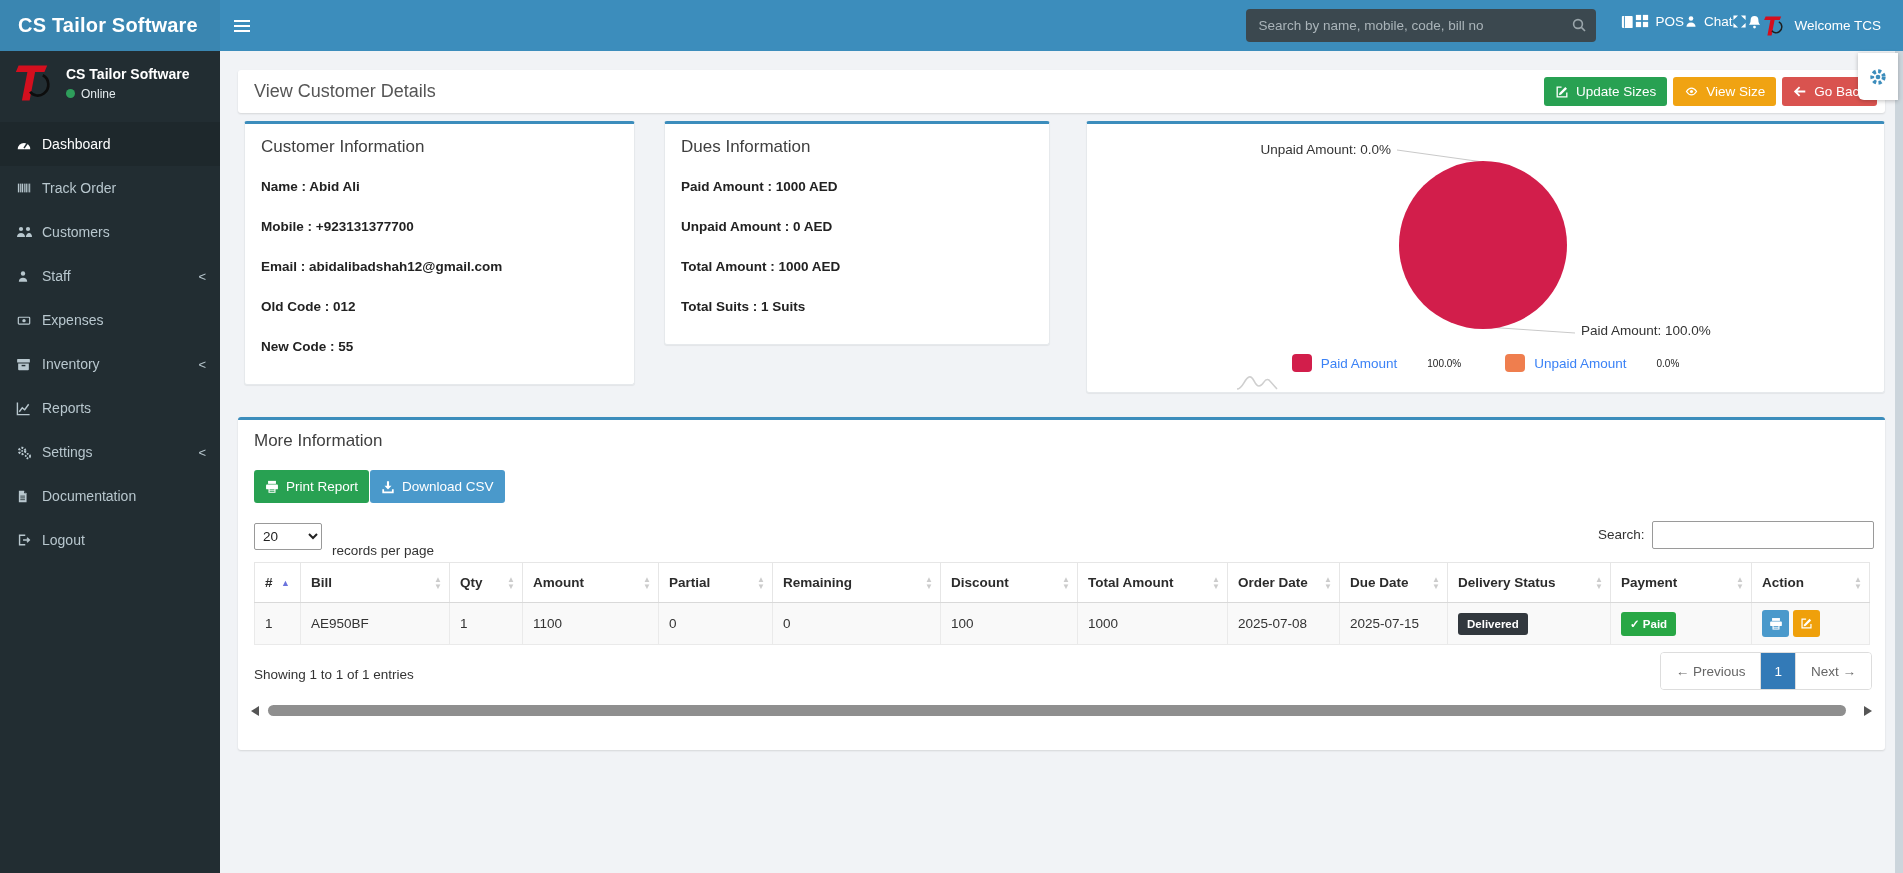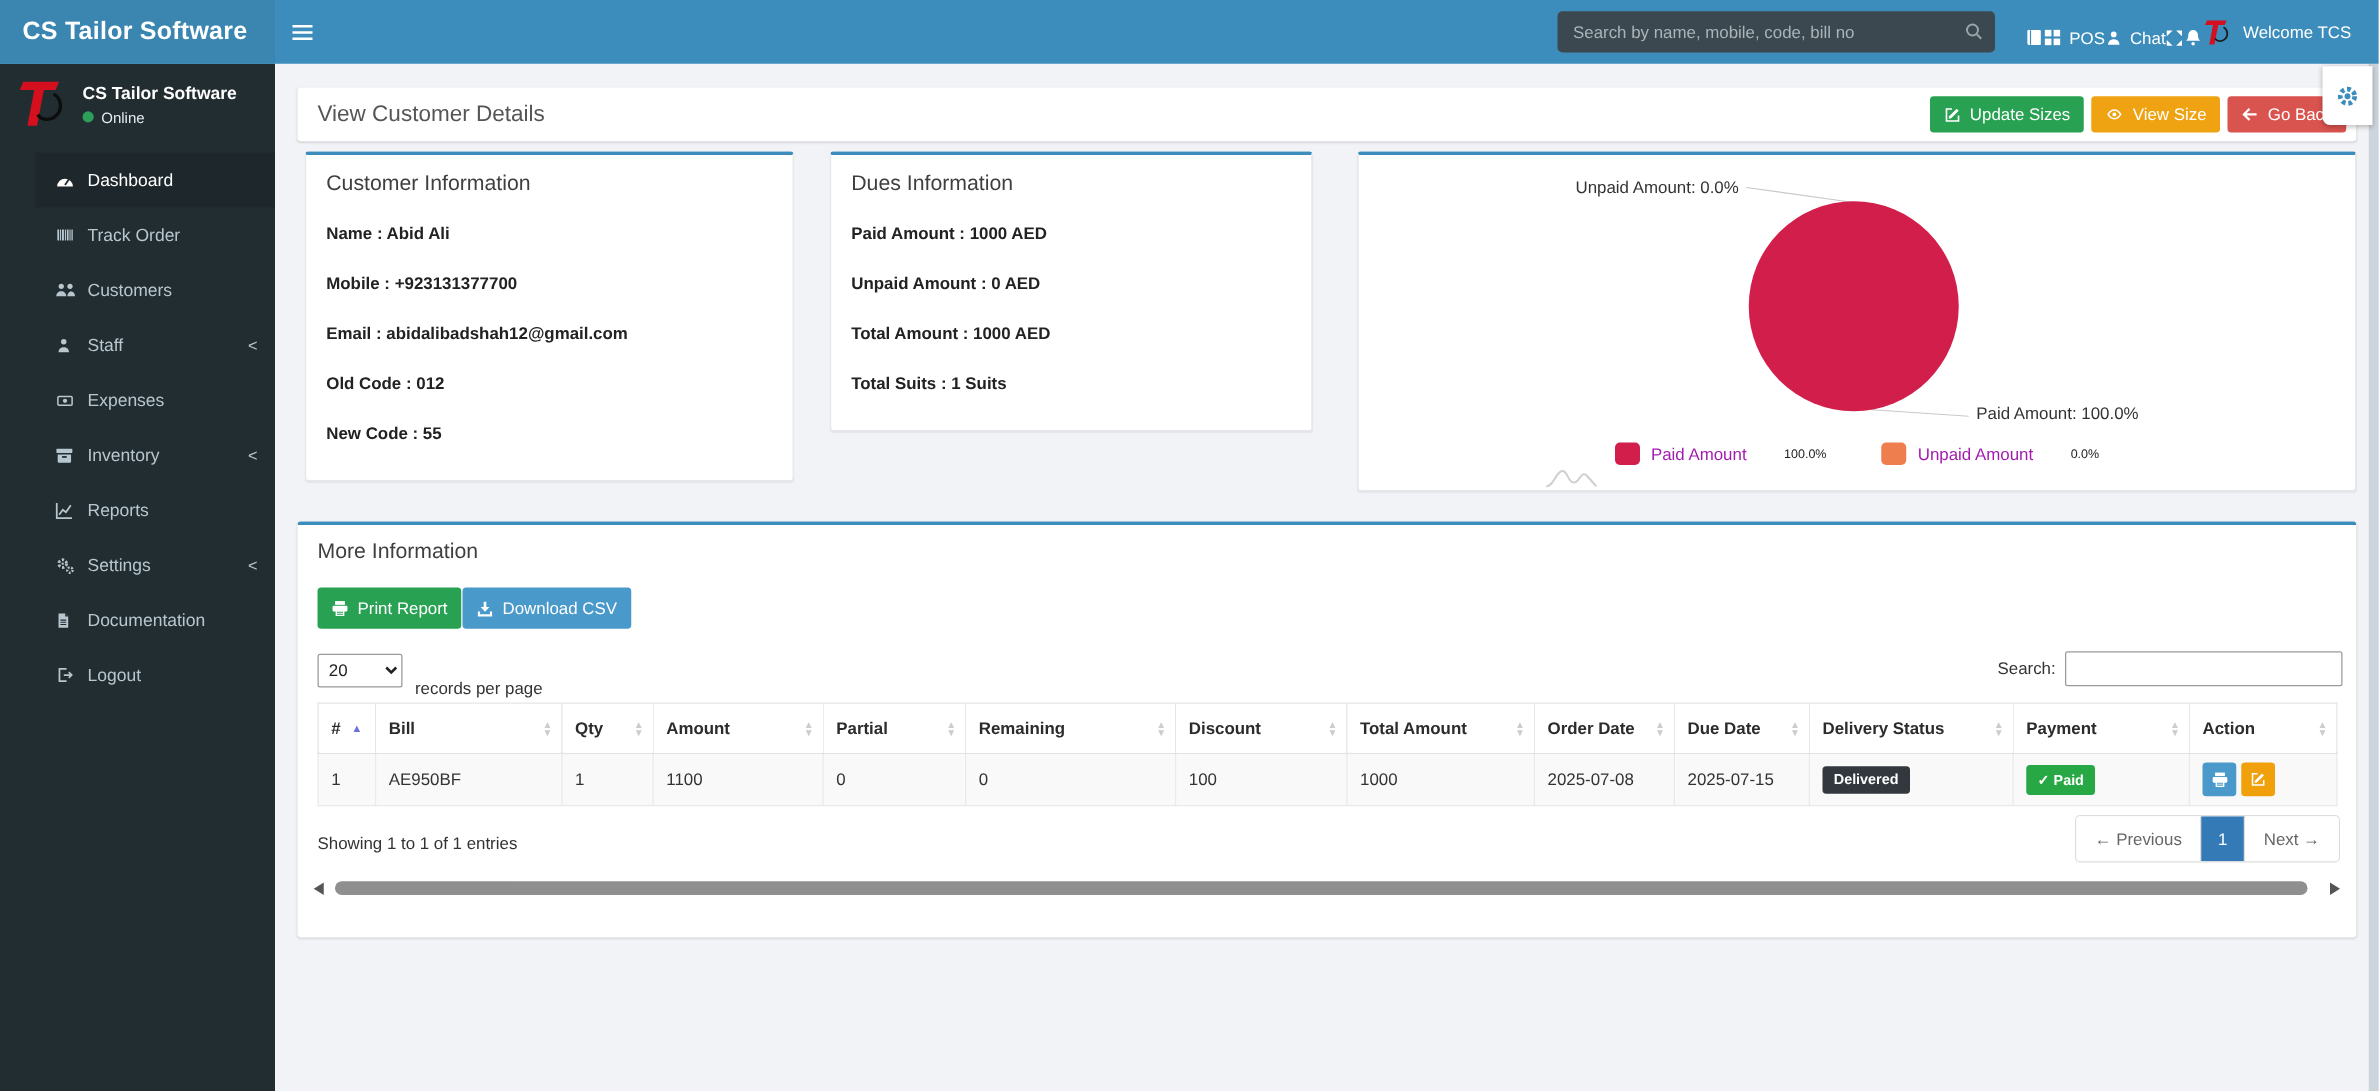--- a/index.html
+++ b/index.html
@@ -9,31 +9,31 @@
   
   .navbar { position:absolute; top:0; left:0; width:1903px; height:51px; background:#3c8dbc; display:flex; align-items:center; z-index:30; }
   .brand { width:220px; height:51px; background:#3a86b1; color:#fff; font-size:20px; font-weight:bold; line-height:51px; padding-left:18px; letter-spacing:.2px; }
   .hamburger { width:44px; height:51px; display:flex; flex-direction:column; justify-content:center; align-items:center; gap:3px; cursor:pointer; }
   .hamburger i { display:block; width:16px; height:2px; background:#fff; }
   .nav-spacer { flex:1; }
   .searchbox { position:relative; width:350px; height:33px; background:#3b484f; border-radius:4px; margin-right:24px; }
   .searchbox input { width:100%; height:100%; background:transparent; border:none; outline:none; color:#cfd6da; font-size:13.5px; padding:0 34px 0 12px; font-family:"Liberation Sans",sans-serif; }
   .searchbox input::placeholder { color:#aab4b9; }
   .searchbox svg { position:absolute; right:9px; top:8px; }
-  .nav-items { display:flex; align-items:flex-end; margin-right:22px; }
+  .nav-items { display:flex; align-items:flex-start; margin-right:22px; }
   .nav-item { display:flex; align-items:center; gap:6px; color:#fff; font-size:13.5px; cursor:pointer; }
   .nav-user { display:flex; align-items:center; gap:8px; color:#fff; font-size:13.5px; cursor:pointer; }
 
   
   .sidebar { position:absolute; top:51px; left:0; width:220px; height:822px; background:#222d32; z-index:20; }
   .user-panel { display:flex; align-items:center; gap:10px; padding:10px 12px; height:64px; }
   .user-panel .uname { color:#fff; font-size:14px; font-weight:bold; }
   .user-panel .ustatus { color:#e4ebee; font-size:12px; margin-top:5px; display:flex; align-items:center; gap:6px; }
   .dot { width:9px; height:9px; border-radius:50%; background:#2e9e5b; display:inline-block; }
-  .menu { margin-top:7px;padding-left:28px; }
+  .menu { margin-top:7px; }
   .menu-item { height:44px; display:flex; align-items:center; padding:0 14px 0 16px; color:#b8c7ce; font-size:14px; cursor:pointer; }
   .menu-item .mi-icon { width:26px; display:flex; align-items:center; }
   .menu-item.active { background:#1e282c; color:#fff; }
   .menu-item .chev { margin-left:auto; font-size:13px; color:#b8c7ce; }
 
   
   .card { position:absolute; background:#fff; border-radius:3px; box-shadow:0 1px 2px rgba(0,0,0,.12); }
   .panel { position:absolute; background:#fff; border:1px solid #e6e9ec; border-top:3px solid #3c8dbc; border-radius:3px; box-shadow:0 1px 1px rgba(0,0,0,.06); }
   .panel h2 { font-size:17px; font-weight:400; color:#3f3f3f; margin:13px 16px 10px 16px; }
   .info-row { height:40px; line-height:40px; margin:0 16px; font-size:13.5px; font-weight:bold; color:#222; }
@@ -51,21 +51,21 @@
   #panel-dues    { left:664px; top:121px; width:386px; height:224px; }
   #panel-chart   { left:1086px; top:121px; width:799px; height:272px; }
 
   
   .chart-lbl { position:absolute; font-size:13.5px; color:#333; }
   #lbl-unpaid { left:152px; top:18px; width:152px; text-align:right; }
   #lbl-paid { left:494px; top:199px; }
   .legend { position:absolute; left:0; right:0; top:230px; display:flex; justify-content:center; gap:44px; }
   .legend-item { display:flex; align-items:center; cursor:pointer; }
   .legend-item .sw { width:20px; height:18px; border-radius:4px; margin-right:9px; }
-  .legend-item .lname { font-size:13.5px; color:#a21caf; }
+  .legend-item .lname { font-size:13.5px; color:#3b82f6; }
   .legend-item .lval { font-size:10px; color:#222; margin-left:30px; }
   #amlogo { position:absolute; left:148px; top:244px; }
 
   
   #more-card { left:238px; top:417px; width:1647px; height:333px; border-top:3px solid #3c8dbc; }
   #more-title { position:absolute; left:16px; top:11px; font-size:17px; font-weight:400; color:#3f3f3f; }
   #btn-print { position:absolute; left:16px; top:50px; height:33px; background:#28a152; }
   #btn-csv { position:absolute; left:132px; top:50px; height:33px; background:#4a99cb; }
   #length-select { position:absolute; left:16px; top:103px; width:68px; height:27px; border:1px solid #999; border-radius:2px; font-size:13.5px; font-family:"Liberation Sans",sans-serif; color:#222; background:#fff; padding-left:4px; }
   #length-label { position:absolute; left:94px; top:123px; font-size:13.5px; color:#333; }

